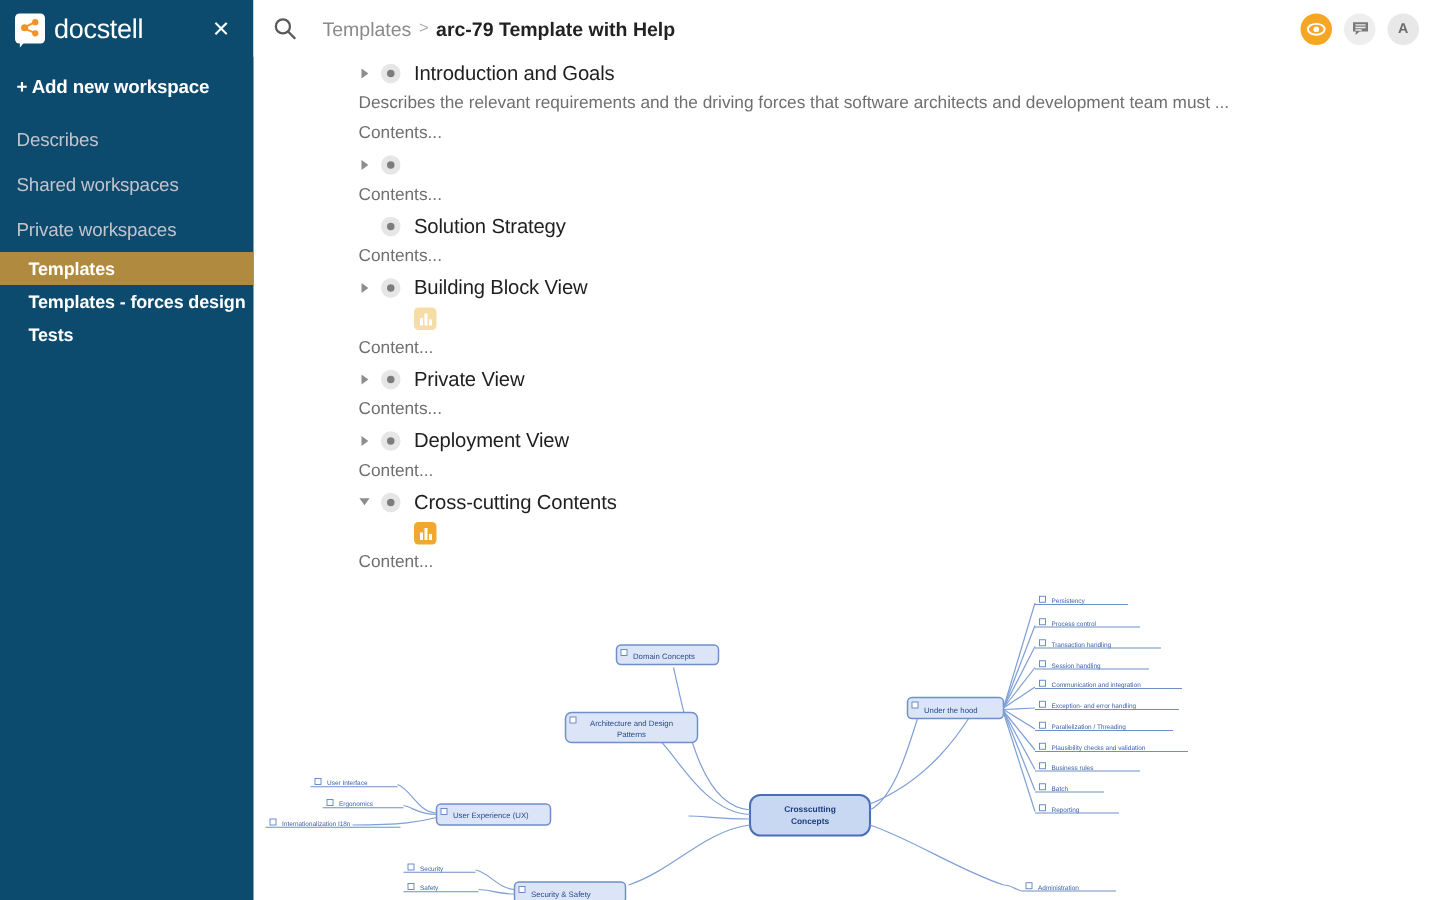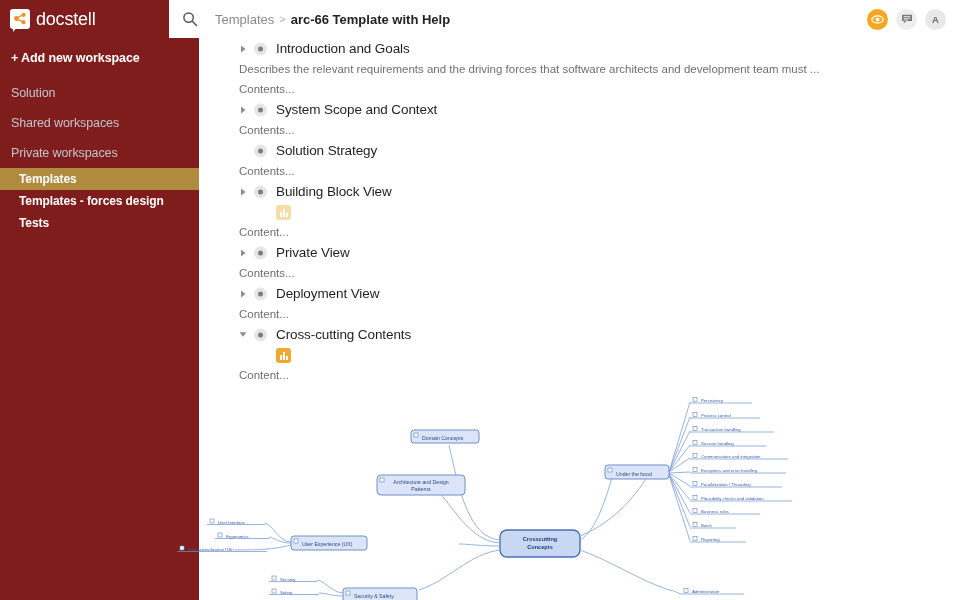--- a/index.html
+++ b/index.html
@@ -6,22 +6,22 @@
   html, body {
     width: 960px; height: 600px;
     font-family: "Liberation Sans", sans-serif;
     background: #ffffff; overflow: hidden;
   }
   #app { position: relative; width: 960px; height: 600px; }
 
   
   #sidebar {
     position: absolute; left: 0; top: 0;
-    width: 199px; height: 600px;
-    background: #7f1d1d;
+    width: 169px; height: 600px;
+    background: #0c4a6e;
     color: #ffffff;
   }
   .brand-row {
     display: flex; align-items: center;
     height: 38px; padding: 0 12px 0 10px;
     justify-content: space-between;
   }
   .brand-left { display: flex; align-items: center; gap: 6px; }
   .logo-mark {
     width: 20px; height: 20px; border-radius: 3px;
@@ -166,40 +166,40 @@
             <path d="M4.6 5.6 L9.4 3.2 M4.6 7.6 L9.4 9.6" stroke="#f0932b" stroke-width="1.3" fill="none"></path>
           </svg>
         </span>
         <span class="brand-name">docstell</span>
       </div>
       <span class="close-x">×</span>
     </div>
 
     <div class="add-ws">+ Add new workspace</div>
 
-    <div class="nav-group">Solution</div>
+    <div class="nav-group">Describes</div>
     <div class="nav-group">Shared workspaces</div>
     <div class="nav-group">Private workspaces</div>
 
     <div class="ws-item sel">Templates</div>
     <div class="ws-item">Templates - forces design</div>
     <div class="ws-item">Tests</div>
   </div>
 
   <div id="header">
     <div class="search-btn">
       <svg width="16" height="16" viewBox="0 0 16 16">
         <circle cx="6.6" cy="6.6" r="4.7" fill="none" stroke="#5a5a5a" stroke-width="1.5"></circle>
         <line x1="10.2" y1="10.2" x2="14.4" y2="14.4" stroke="#5a5a5a" stroke-width="1.5" stroke-linecap="round"></line>
       </svg>
     </div>
     <div class="crumbs">
       <span class="crumb-root">Templates</span>
       <span class="crumb-sep">&gt;</span>
-      <span class="crumb-cur">arc-66 Template with Help</span>
+      <span class="crumb-cur">arc-79 Template with Help</span>
     </div>
     <div class="hdr-right">
       <div class="hdr-ic eye">
         <svg width="13" height="13" viewBox="0 0 13 13">
           <ellipse cx="6.5" cy="6.5" rx="5.6" ry="3.6" fill="none" stroke="#ffffff" stroke-width="1.3"></ellipse>
           <circle cx="6.5" cy="6.5" r="1.9" fill="#ffffff"></circle>
         </svg>
       </div>
       <div class="hdr-ic cmt">
         <svg width="12" height="12" viewBox="0 0 12 12">
@@ -235,21 +235,20 @@
     <div class="trow">
       <div class="t-head">
         <span class="chev">
           <svg width="7" height="8" viewBox="0 0 7 8">
               <path d="M1 0.6 L5.6 4 L1 7.4 Z" fill="#8d8d8d"></path>
             </svg>
         </span>
         <span class="bullet">
             <i></i>
           </span>
-        <span class="t-title">System Scope and Context</span>
       </div>
       <div class="t-desc">Contents...</div>
     </div>
 
     <div class="trow">
       <div class="t-head">
         <span class="bullet">
             <i></i>
           </span>
         <span class="t-title">Solution Strategy</span>

